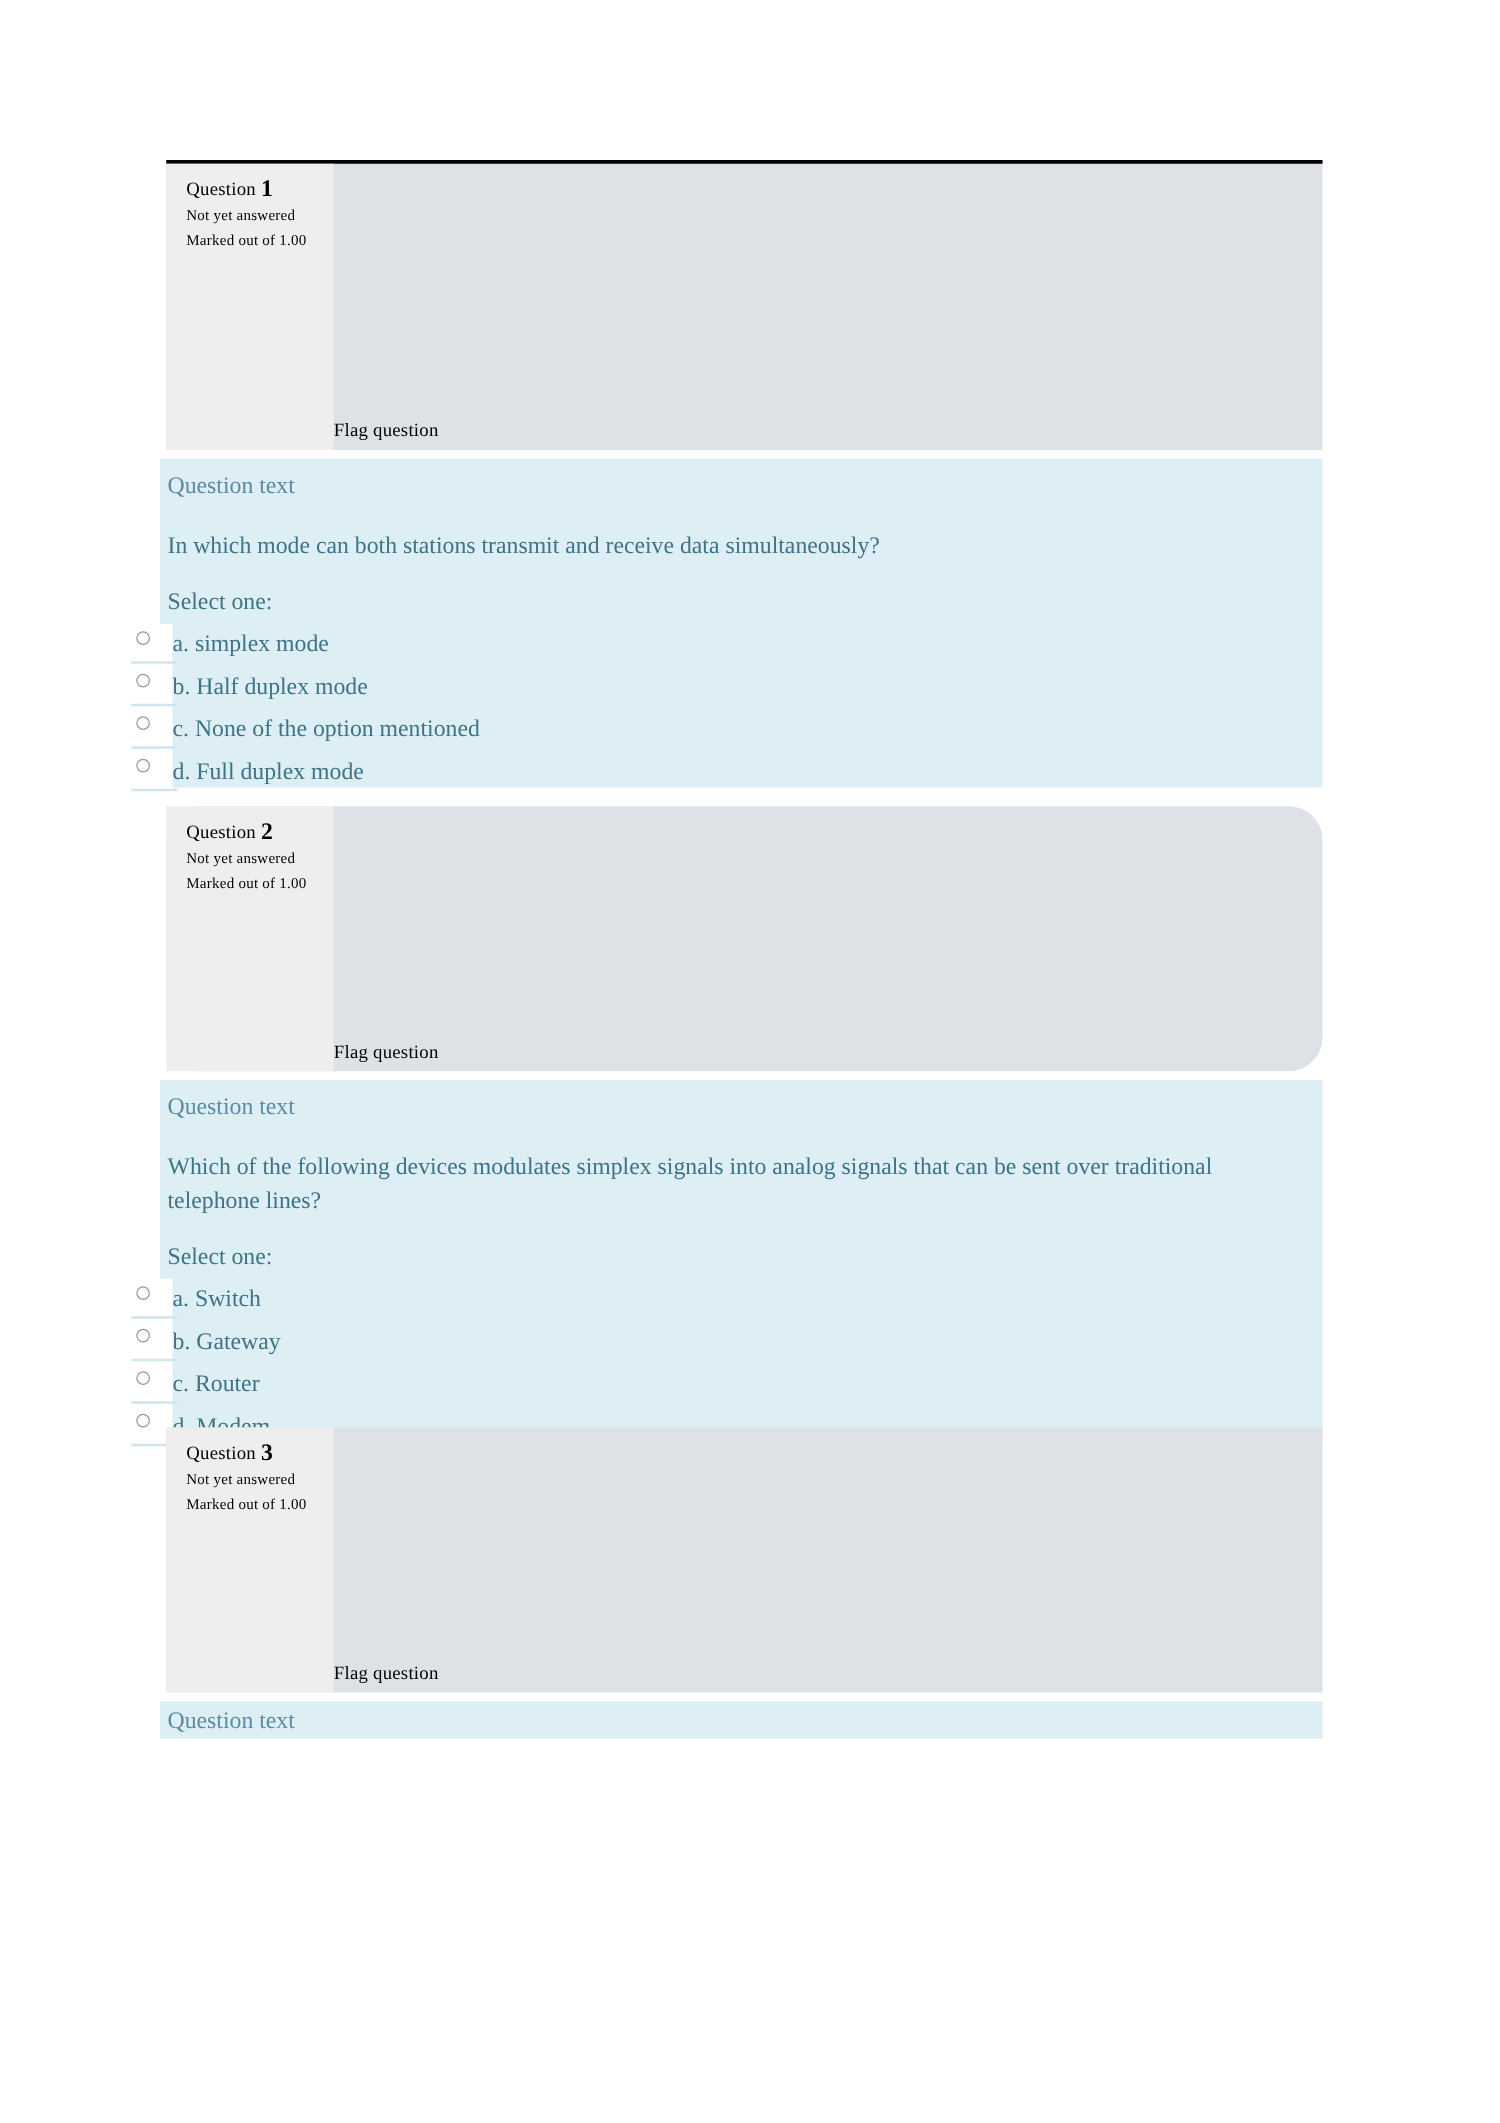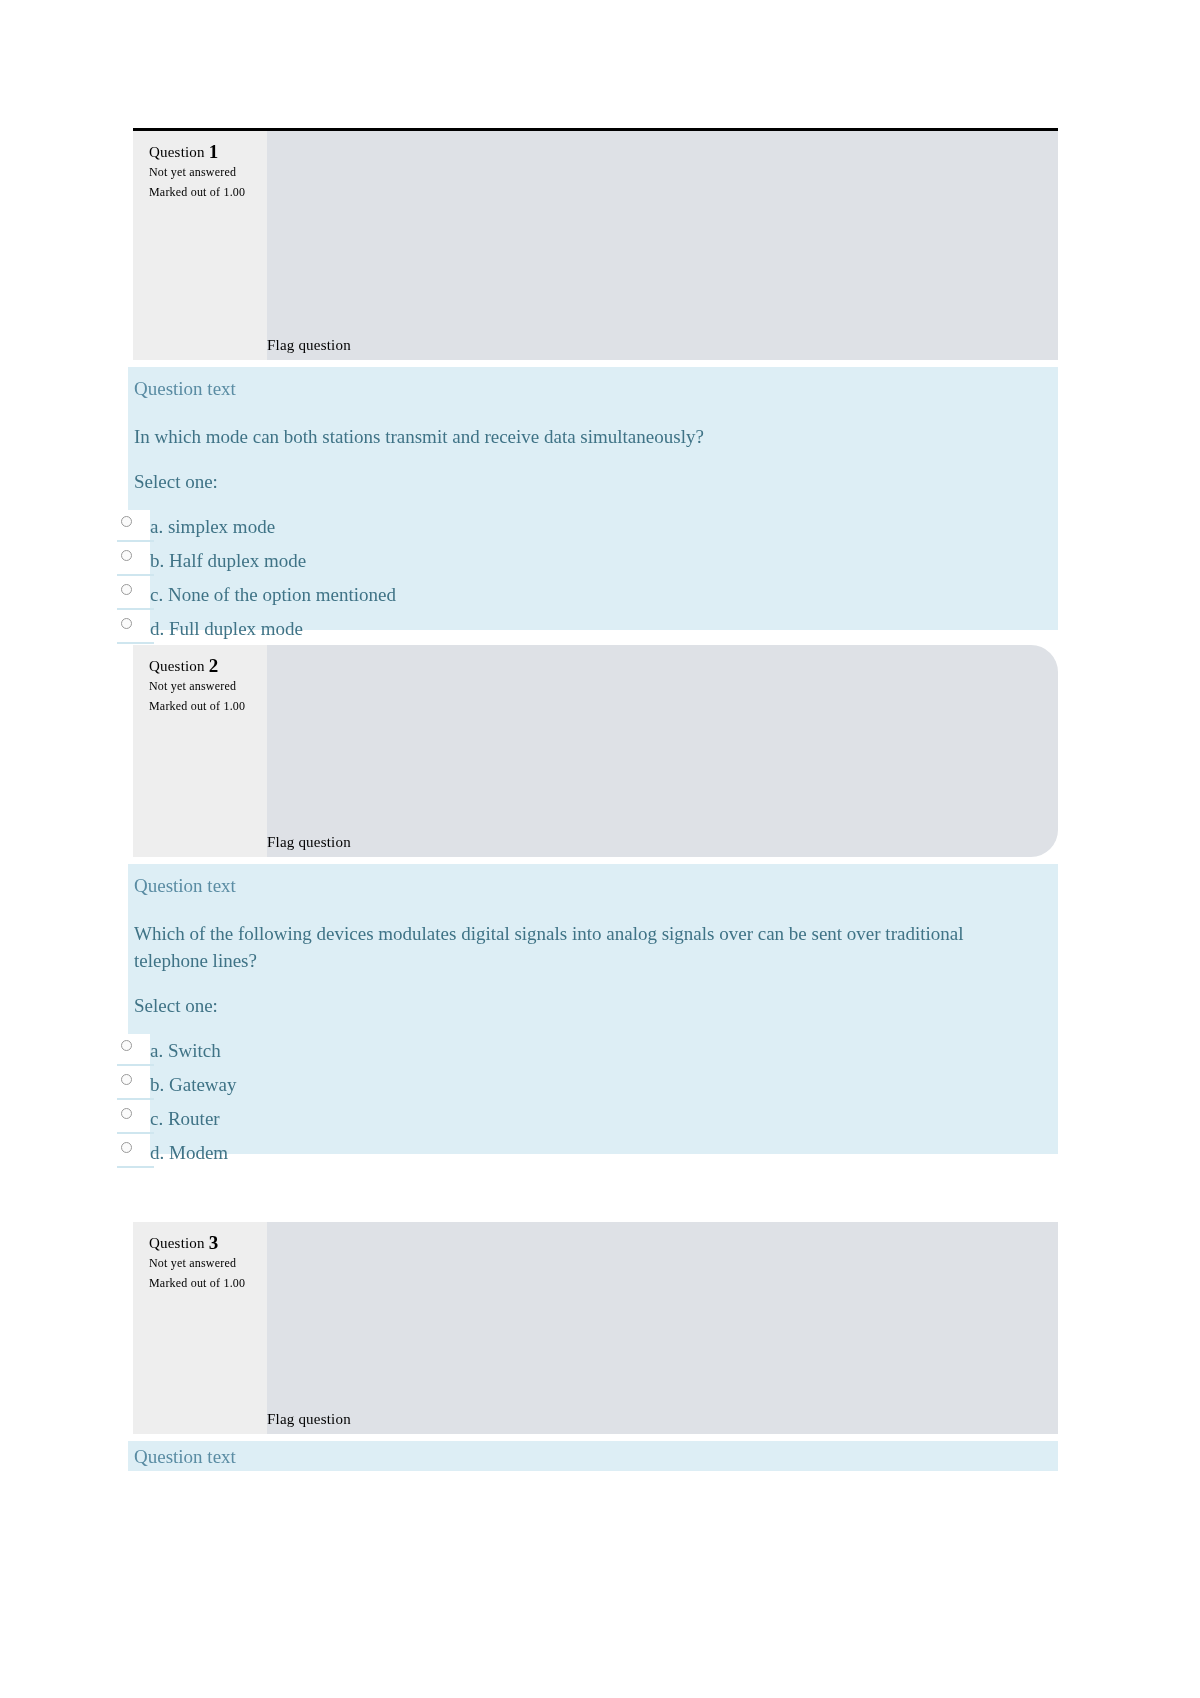--- a/index.html
+++ b/index.html
@@ -112,21 +112,21 @@
     margin: 0 0 20px 0;
     max-width: 842px;
   }
   .select-one {
     font-size: 19px;
     line-height: 24px;
     color: #3f7386;
     margin: 16px 0 5px 0;
   }
   .answer-list {
-    margin: 16px;
+    margin: 4px;
     padding: 0;
     list-style: none;
   }
   .answer-item {
     position: relative;
     font-size: 19px;
     line-height: 34px;
     color: #3f7386;
     height: 34px;
     white-space: nowrap;
@@ -240,21 +240,21 @@
           <span class="qinfo-line">Not yet answered</span>
           <span class="qinfo-line">Marked out of 1.00</span>
         </div>
       </div>
       <div class="flag-row">Flag question</div>
     </div>
 
     <div class="qbody" style="margin-top:7px; height:290px;">
       <div class="qbody-pad">
         <div class="qtext-label">Question text</div>
-        <div class="qstem">Which of the following devices modulates digital signals into analog signals over can be sent over traditional telephone lines?</div>
+        <div class="qstem">Which of the following devices modulates simplex signals into analog signals that can be sent over traditional telephone lines?</div>
         <div class="select-one">Select one:</div>
         <ul class="answer-list">
           <li class="answer-item">
             <span class="radio-outer">
               <span class="radio-dot"></span>
               <span class="radio-underline"></span>
             </span>
             <span>a. Switch</span>
           </li>
           <li class="answer-item">
@@ -276,21 +276,21 @@
               <span class="radio-dot"></span>
               <span class="radio-underline"></span>
             </span>
             <span>d. Modem</span>
           </li>
         </ul>
       </div>
     </div>
   </div>
 
-  <div class="question-block" style="top:1222px;">
+  <div class="question-block" style="top:1142px;">
 
     <div class="qheader" style="height:212px;">
       <div class="qheader-inner-col"></div>
       <div class="qheader-content">
         <div class="qinfo">
           <span class="qinfo-line qnum">
             <span>Question</span>
             <span class="qnum-value">3</span>
           </span>
           <span class="qinfo-line">Not yet answered</span>

